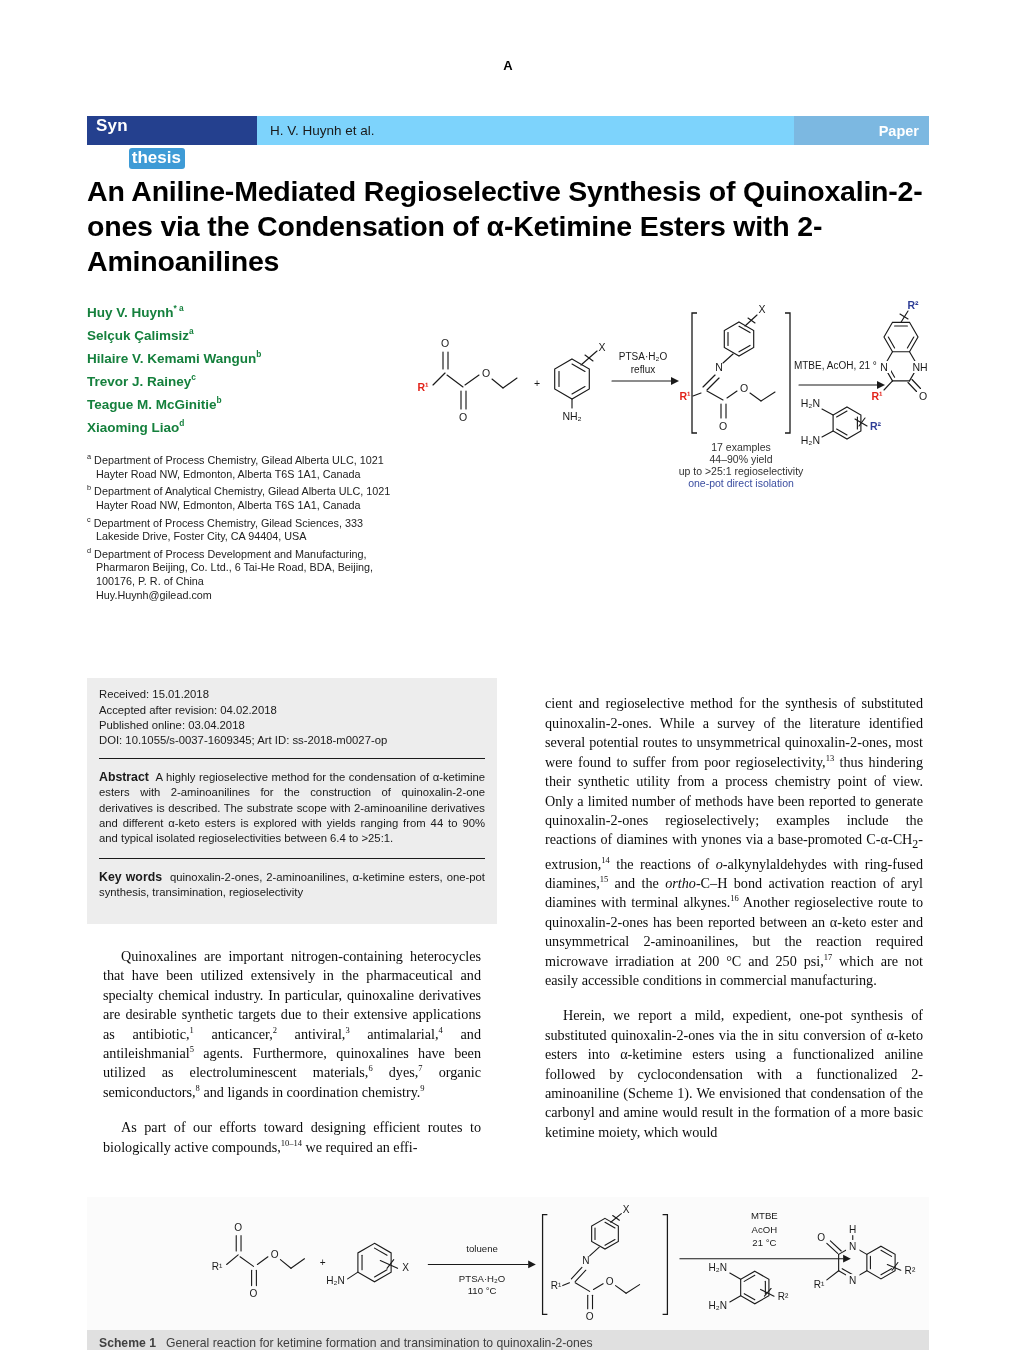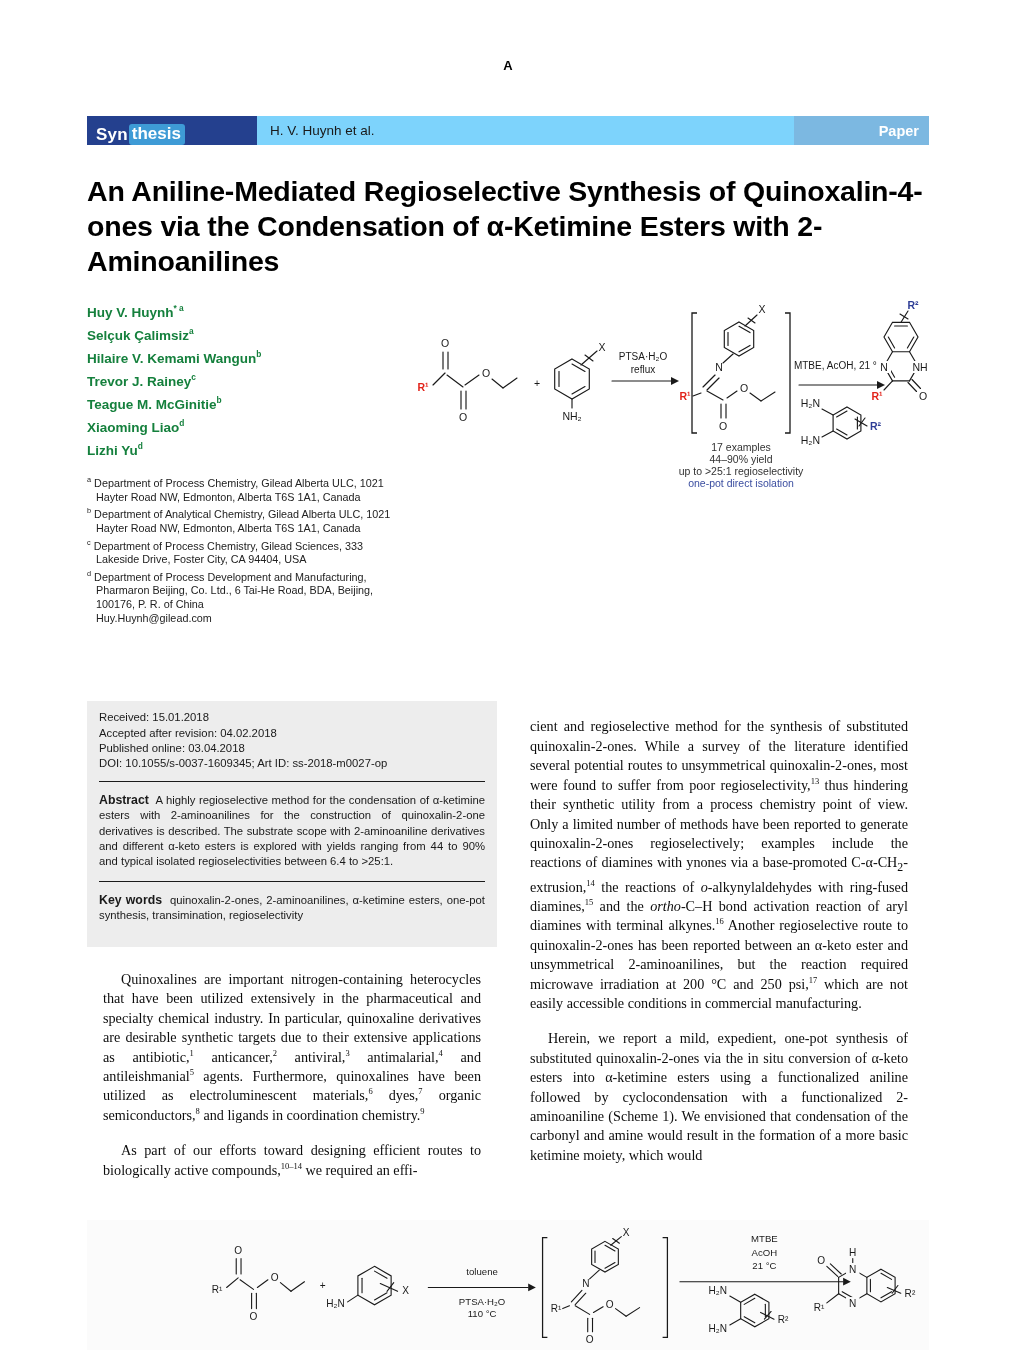--- a/index.html
+++ b/index.html
@@ -6,23 +6,23 @@
   body{
     width:1013px;height:1350px;background:#ffffff;overflow:hidden;
     font-family:"Liberation Sans",sans-serif;color:#111;
     -webkit-font-smoothing:antialiased;
   }
   .content{width:842px;margin:0 auto;padding-left:3px;}
   
   .page-marker{ text-align:center;padding-top:58px;font-size:13px;font-weight:700;color:#000;}
   
   .header-bar{display:flex;height:29px;margin-top:43px;}
-  .logo-box{width:170px;background:#24408e;color:#fff;display:flex;align-items:flex-end;padding-left:9px;box-sizing:border-box;}
+  .logo-box{width:170px;background:#24408e;color:#fff;display:flex;align-items:flex-start;padding-left:9px;box-sizing:border-box;}
   .logo-box .syn{font-weight:700;font-size:17px;letter-spacing:.2px;}
-  .logo-box .thesis{font-weight:700;font-size:17px;background:#3e9bd6;color:#fff;border-radius:3px;padding:0 4px 1px 3px;margin-left:1px;}
+  .logo-box .thesis{font-weight:700;font-size:17px;background:#3e9bd6;color:#fff;border-radius:3px;padding:0 4px 1px 3px;margin-left:1px;margin-top:32px;}
   .running-head{flex:1;background:#7dd3fc;display:flex;align-items:center;padding-left:13px;font-size:13.5px;color:#1a1a1a;}
   .paper-badge{width:135px;background:#7cb8e1;color:#fff;font-weight:700;font-size:14.5px;display:flex;align-items:center;justify-content:flex-end;padding-right:10px;box-sizing:border-box;}
   
   .title{margin-top:29px;font-size:28.5px;line-height:1.23;font-weight:700;color:#000;letter-spacing:-.2px;}
   
   .author-row{display:flex;margin-top:20px;}
   .author-col{width:322px;flex:none;}
   .author-line{font-size:13.5px;font-weight:700;line-height:19.5px;color:#15803d;}
   .author-line sup{font-size:.62em;}
   .affils{margin-top:13px;font-size:10.8px;line-height:13.8px;color:#222;}
@@ -35,21 +35,21 @@
   .bond{stroke:#1a1a1a;stroke-width:1.15;fill:none;stroke-linecap:round;}
   .bracket{stroke:#1a1a1a;stroke-width:1.3;fill:none;}
   .atxt{font-family:"Liberation Sans",sans-serif;font-size:10.5px;fill:#1a1a1a;}
   .ctxt{font-family:"Liberation Sans",sans-serif;font-size:10px;fill:#1a1a1a;}
   .r1{fill:#e2231a;font-weight:700;}
   .r2{fill:#2e3d96;font-weight:700;}
   .stat{font-family:"Liberation Sans",sans-serif;font-size:10.5px;fill:#333;}
   .stat-blue{fill:#3b4ea0;}
   .ahead{fill:#1a1a1a;stroke:none;}
   
-  .columns{display:flex;gap:17px;margin-top:76px;}
+  .columns{display:flex;gap:32px;margin-top:76px;}
   .col{width:410px;flex:none;}
   .info-box{background:#ededed;padding:9px 12px 12px 12px;box-sizing:border-box;font-size:11.3px;line-height:15.3px;color:#1a1a1a;}
   .info-box .meta-line{margin:0;}
   .info-box hr{border:none;border-top:1.2px solid #1a1a1a;margin:9px 0 8px 0;}
   .info-box .just{text-align:justify;}
   .info-box b{font-size:12.3px;}
   
   .bodytext{font-family:"Liberation Serif",serif;font-size:14.2px;line-height:19.4px;text-align:justify;color:#0c0c0c;}
   .bodytext p{margin:16px;}
   .bodytext p.indent{text-indent:18px;}
@@ -70,31 +70,30 @@
 
   <div class="header-bar">
     <div class="logo-box">
       <span class="syn">Syn</span>
         <span class="thesis">thesis</span>
     </div>
     <div class="running-head">H. V. Huynh et al.</div>
     <div class="paper-badge">Paper</div>
   </div>
 
-  <div class="title">An Aniline-Mediated Regioselective Synthesis of Quinoxalin-4-ones via the Condensation of α-Ketimine Esters with 2-Aminoanilines</div>
+  <div class="title">An Aniline-Mediated Regioselective Synthesis of Quinoxalin-2-ones via the Condensation of α-Ketimine Esters with 2-Aminoanilines</div>
 
   <div class="author-row">
     <div class="author-col">
       <div class="author-line">Huy V. Huynh<sup>* a</sup></div>
       <div class="author-line">Selçuk Çalimsiz<sup>a</sup></div>
       <div class="author-line">Hilaire V. Kemami Wangun<sup>b</sup></div>
       <div class="author-line">Trevor J. Rainey<sup>c</sup></div>
       <div class="author-line">Teague M. McGinitie<sup>b</sup></div>
       <div class="author-line">Xiaoming Liao<sup>d</sup></div>
-      <div class="author-line">Lizhi Yu<sup>d</sup></div>
       <div class="affils">
         <div class="affil"><sup>a</sup> Department of Process Chemistry, Gilead Alberta ULC, 1021 Hayter Road NW, Edmonton, Alberta T6S 1A1, Canada</div>
         <div class="affil"><sup>b</sup> Department of Analytical Chemistry, Gilead Alberta ULC, 1021 Hayter Road NW, Edmonton, Alberta T6S 1A1, Canada</div>
         <div class="affil"><sup>c</sup> Department of Process Chemistry, Gilead Sciences, 333 Lakeside Drive, Foster City, CA 94404, USA</div>
         <div class="affil"><sup>d</sup> Department of Process Development and Manufacturing, Pharmaron Beijing, Co. Ltd., 6 Tai-He Road, BDA, Beijing, 100176, P. R. of China</div>
         <div class="email">Huy.Huynh@gilead.com</div>
       </div>
     </div>
 
     <div class="ga-col">

